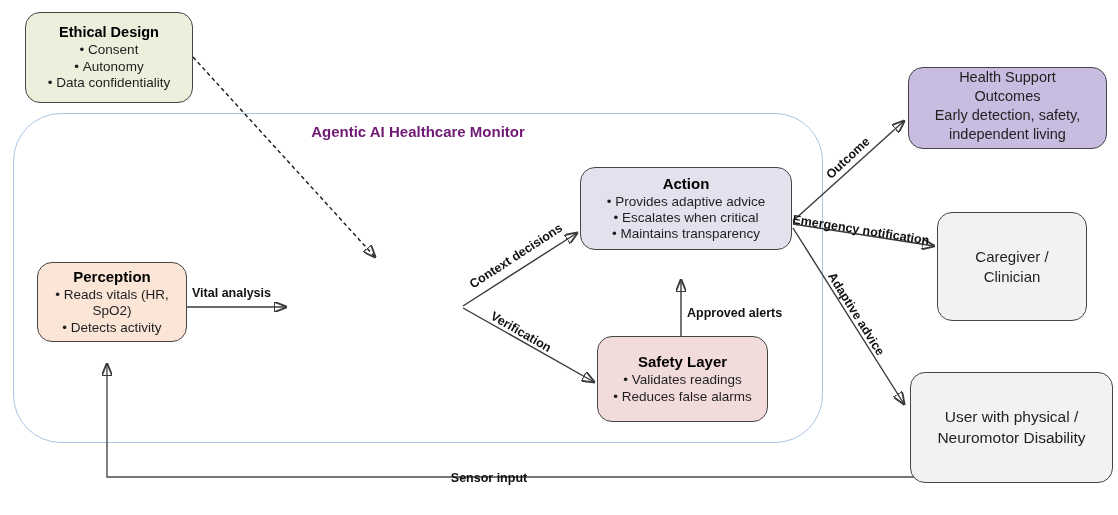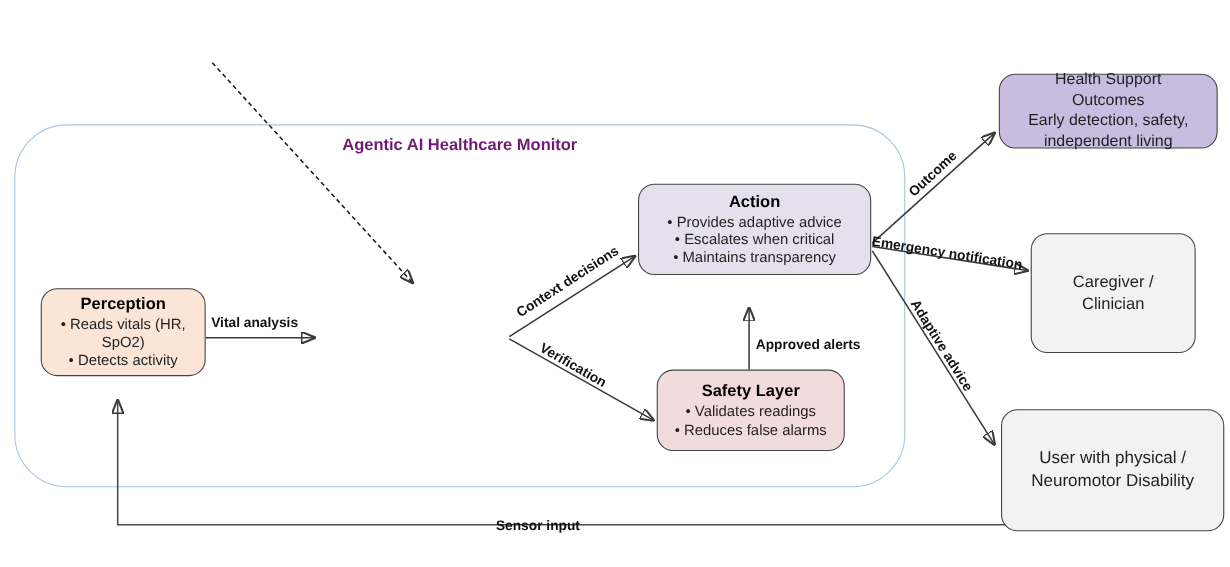--- a/index.html
+++ b/index.html
@@ -30,22 +30,22 @@
   .box .box-title{font-weight:bold;font-size:15px;color:#000;margin-bottom:1px;}
   .box .item{font-size:13.5px;color:#1f1f1f;}
   .box .item::before{content:"\2022\00a0";}
   .box .lines{white-space:pre-line;font-size:15px;line-height:1.32;}
 
   .ethical{left:25px;top:12px;width:168px;height:91px;background:var(--ethical_fill,#ebefdc);}
   .ethical .box-title{font-size:14.5px;}
   .perception{left:37px;top:262px;width:150px;height:80px;background:var(--perception_fill,#fbe5d6);}
   .reasoning{left:289px;top:262px;width:174px;height:96px;background:var(--reasoning_fill,#d9e8f1);}
   .action{left:580px;top:167px;width:212px;height:83px;background:var(--action_fill,#e5e0ee);}
-  .safety{left:597px;top:336px;width:171px;height:74px;background:var(--safety_fill,#f2dcdb);}
-  .health{left:908px;top:67px;width:199px;height:68px;background:var(--health_fill,#c8bde0);}
+  .safety{left:597px;top:336px;width:171px;height:86px;background:var(--safety_fill,#f2dcdb);}
+  .health{left:908px;top:67px;width:199px;height:82px;background:var(--health_fill,#c8bde0);justify-content:flex-end;}
   .health .lines{font-size:14.5px;}
   .caregiver{left:937px;top:212px;width:150px;height:109px;background:var(--neutral_fill,#f2f2f2);}
   .user{left:910px;top:372px;width:203px;height:111px;background:var(--neutral_fill,#f2f2f2);}
   .user .lines{font-size:15.5px;}
 
   .edge-label{
     position:absolute;font-size:12.5px;font-weight:bold;color:#111;white-space:nowrap;
   }
   .lbl-vital{left:192px;top:286px;}
   .lbl-context{left:516px;top:256px;transform:translate(-50%,-50%) rotate(-33deg);}
@@ -75,20 +75,26 @@
     <line x1="187" y1="307" x2="286" y2="307" marker-end="url(#ah)"></line>
     <line x1="463" y1="306" x2="577" y2="233" marker-end="url(#ah)"></line>
     <line x1="463" y1="308" x2="594" y2="382" marker-end="url(#ah)"></line>
     <line x1="681" y1="336" x2="681" y2="280" marker-end="url(#ah)"></line>
     <line x1="793" y1="221" x2="904" y2="121" marker-end="url(#ah)"></line>
     <line x1="793" y1="224" x2="934" y2="246" marker-end="url(#ah)"></line>
     <line x1="793" y1="228" x2="904" y2="404" marker-end="url(#ah)"></line>
     <path class="sensor" d="M1007,469 L1007,477 L107,477 L107,364" marker-end="url(#ah)"></path>
   </svg>
 
+  <div class="box ethical">
+    <div class="box-title">Ethical Design</div>
+    <div class="item">Consent</div>
+    <div class="item">Autonomy</div>
+    <div class="item">Data confidentiality</div>
+  </div>
 
   <div class="box perception">
     <div class="box-title">Perception</div>
     <div class="item">Reads vitals (HR, SpO2)</div>
     <div class="item">Detects activity</div>
   </div>
 
 
   <div class="box action">
     <div class="box-title">Action</div>

